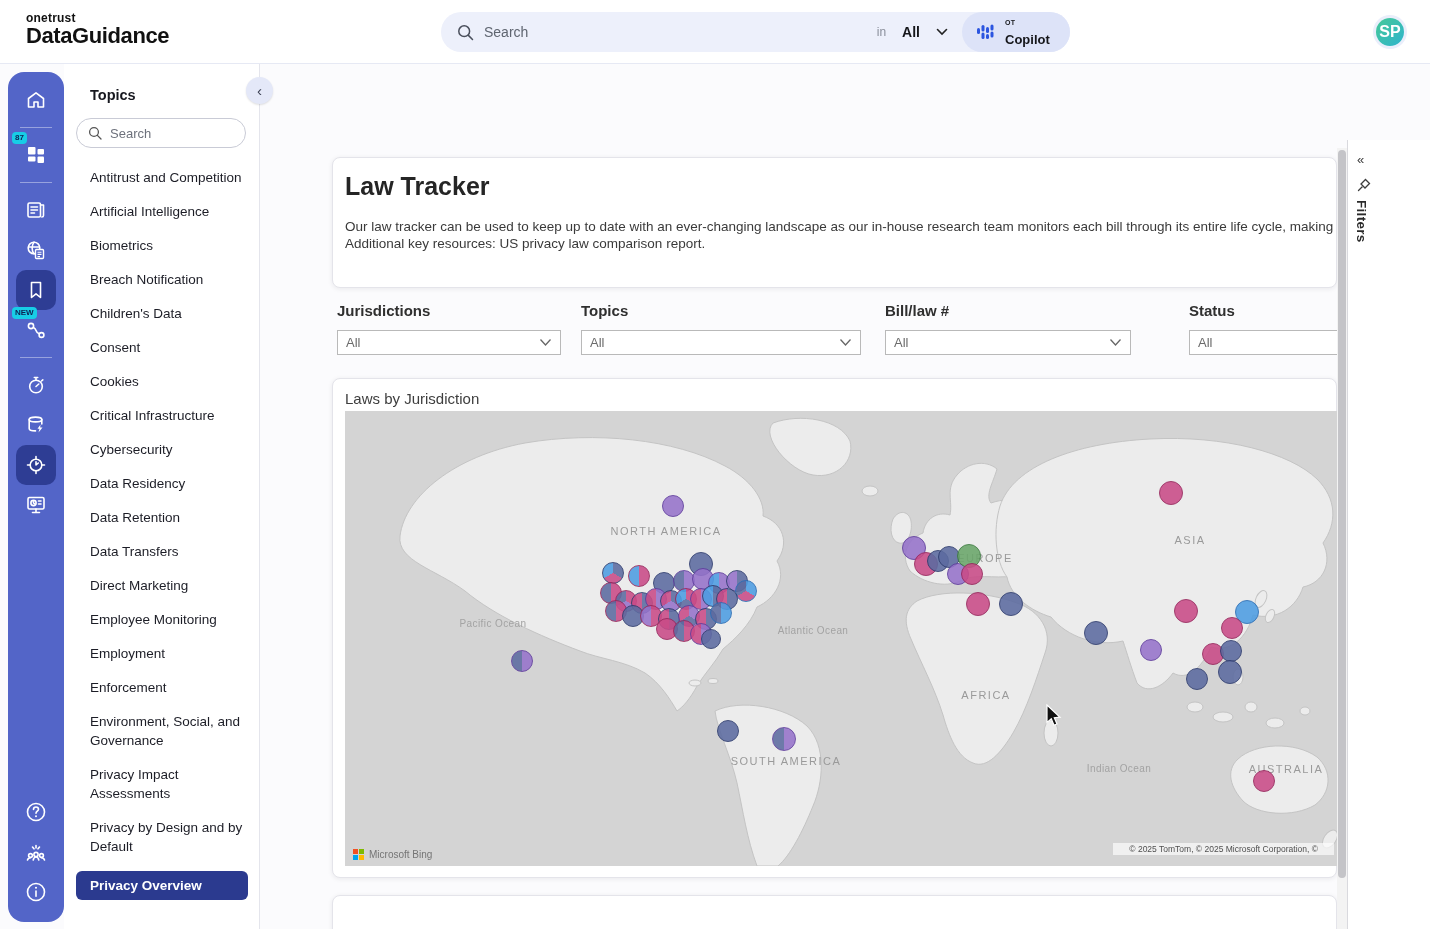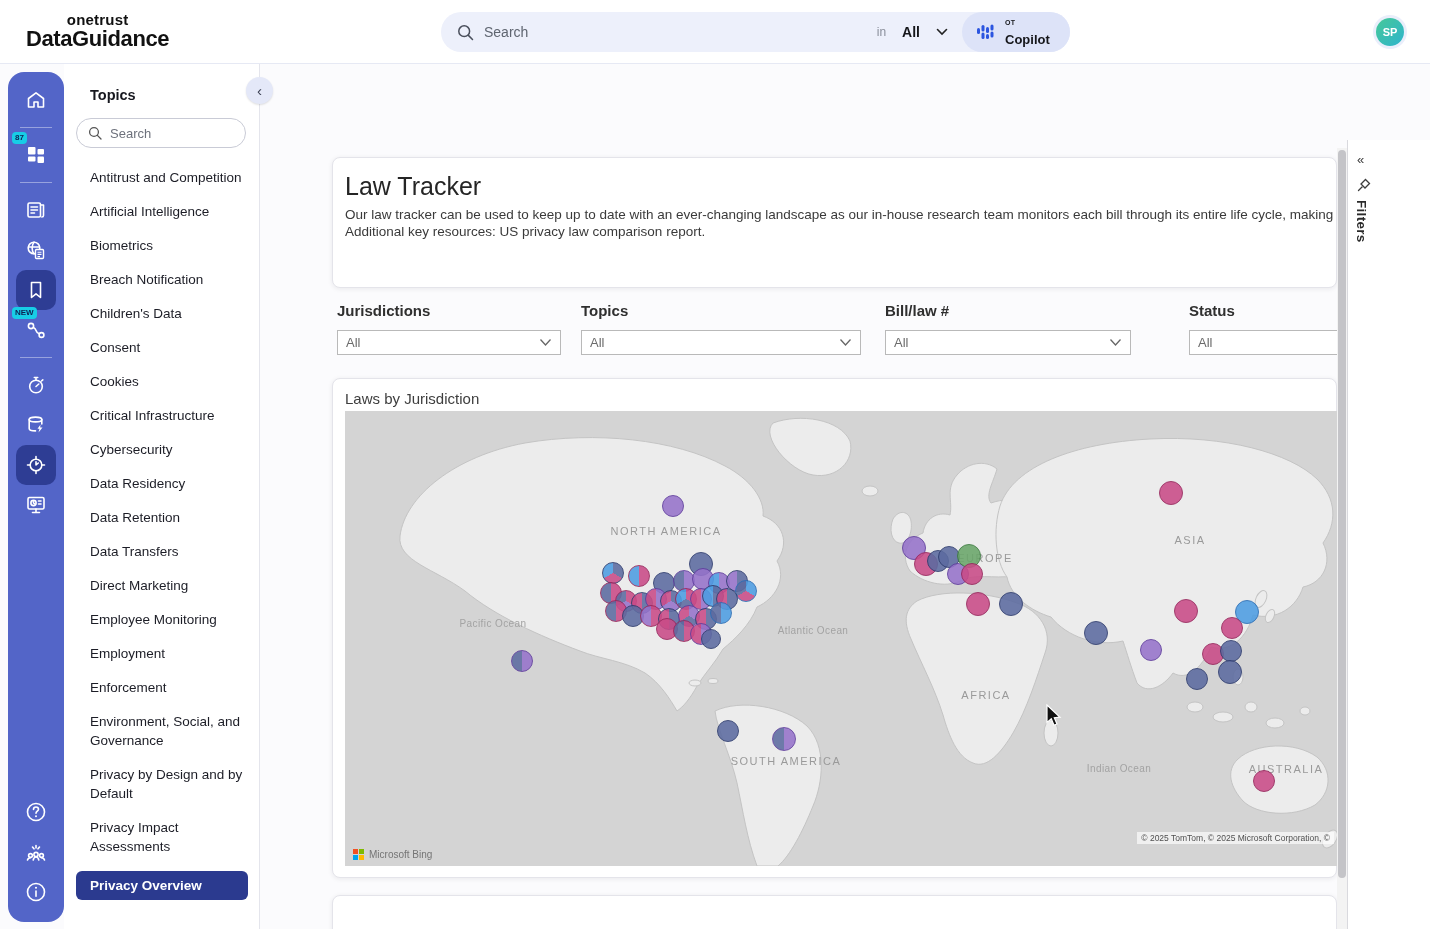--- a/index.html
+++ b/index.html
@@ -4,39 +4,39 @@
 <style>
   * { margin:0; padding:0; box-sizing:border-box; }
   html,body { width:1430px; height:929px; overflow:hidden; background:#fff;
     font-family:"Liberation Sans", sans-serif; }
   .page { position:relative; width:1430px; height:929px; background:#fbfbfd; overflow:hidden; }
 
   
   .header { position:absolute; left:0; top:0; width:1430px; height:64px; background:#fff;
     border-bottom:1px solid #e6e9f4; z-index:30; }
   .logo { position:absolute; left:26px; top:11px; color:#111; cursor:pointer; }
-  .logo .logo-top { font-size:15px; font-weight:700; letter-spacing:.2px;text-align:center; }
+  .logo .logo-top { font-size:12px; font-weight:700; letter-spacing:.2px; }
   .logo .logo-main { font-size:22px; font-weight:700; letter-spacing:-.4px; margin-top:-2px; }
   .searchbar { position:absolute; left:441px; top:12px; width:629px; height:40px;
     background:#edf0fb; border-radius:20px; display:flex; align-items:center; }
   .searchbar .mag { margin-left:16px; flex:0 0 auto; }
   .searchbar input { border:none; outline:none; background:transparent; font-size:14px;
     color:#333; margin-left:10px; flex:1 1 auto; font-family:"Liberation Sans",sans-serif; }
   .searchbar input::placeholder { color:#5f6570; }
   .scope { display:flex; align-items:center; gap:16px; margin-right:14px; cursor:pointer; }
   .scope .in { font-size:12px; color:#8a8f9b; }
   .scope .val { font-size:14px; font-weight:700; color:#15161a; }
   .copilot { height:40px; min-width:108px; background:#dde3f8; border-radius:20px;
     display:flex; align-items:center; gap:8px; padding:0 16px 0 13px; cursor:pointer; }
   .copilot .ot-mark { flex:0 0 auto; }
   .copilot .txt { line-height:1; }
   .copilot .txt .ot { font-size:7px; font-weight:700; color:#15161a; letter-spacing:.4px; }
   .copilot .txt .cp { font-size:13px; font-weight:700; color:#15161a; margin-top:7px; }
   .avatar { position:absolute; right:26px; top:18px; width:28px; height:28px; border-radius:50%;
-    background:linear-gradient(135deg,#46c898,#2fb4cd); color:#fff; font-size:11px; font-weight:700;
+    background:linear-gradient(135deg,#46c898,#2fb4cd); color:#fff; font-size:16px; font-weight:700;
     display:flex; align-items:center; justify-content:center; box-shadow:0 0 0 3px #eaeefb; cursor:pointer; }
 
   
   .rail { position:absolute; left:8px; top:72px; width:56px; height:850px; background:#5365c8;
     border-radius:16px; z-index:25; display:flex; flex-direction:column; align-items:center; padding-top:8px; }
   .rail .ric { position:relative; width:40px; height:40px; border-radius:10px; display:flex;
     align-items:center; justify-content:center; cursor:pointer; flex:0 0 auto; }
   .rail .ric.active { background:#2e3d94; }
   .rail .rdiv { width:32px; height:1px; background:rgba(255,255,255,.4); margin:7px 0; flex:0 0 auto; }
   .rail svg { display:block; }
@@ -62,21 +62,21 @@
     padding:5px 10px 5px 14px; margin-top:3px; }
   .collapse-btn { position:absolute; left:246px; top:77px; width:27px; height:27px; border-radius:50%;
     background:#e4e8f8; color:#3a3f52; font-size:15px; display:flex; align-items:center;
     justify-content:center; z-index:26; cursor:pointer; box-shadow:0 1px 2px rgba(0,0,0,.12); }
 
   
   .main { position:absolute; left:261px; top:64px; width:1086px; height:865px; background:#fbfbfd; }
   .card { position:absolute; background:#fff; border:1px solid #e4e4ea; border-radius:8px;
     box-shadow:0 1px 5px rgba(20,20,40,.08); }
   .law-card { left:71px; top:93px; width:1005px; height:131px; padding:14px 0 0 12px; overflow:hidden; }
-  .law-card h1 { font-size:25px; font-weight:400; color:#252525; margin-bottom:6px; }
+  .law-card h1 { font-size:25px; font-weight:700; color:#252525; margin-bottom:18px; }
   .law-card .desc { font-size:13.5px; color:#3a3a3a; line-height:16.5px; white-space:nowrap; overflow:hidden; }
 
   .filter-row { position:absolute; left:71px; top:238px; width:1005px; height:62px; overflow:hidden; }
   .fcol { position:absolute; top:0; }
   .fcol .flabel { font-size:15px; font-weight:700; color:#2f2f2f; margin-bottom:11px; }
   .fcol .fselect { height:25px; border:1px solid #b9b9b9; background:#fff; display:flex;
     align-items:center; justify-content:space-between; padding:0 8px; cursor:pointer; }
   .fcol .fselect .fval { font-size:13px; color:#6b6b6b; }
   .fcol .fselect svg { flex:0 0 auto; }
 
@@ -86,22 +86,22 @@
   .map svg.base { position:absolute; left:0; top:0; }
   .map-label { position:absolute; transform:translate(-50%,-50%); color:#9a9a9a; white-space:nowrap;
     pointer-events:none; }
   .map-label.continent { font-size:11px; letter-spacing:1.5px; }
   .map-label.ocean { font-size:10px; letter-spacing:.4px; color:#a3a3a3; }
   .map-point { position:absolute; border-radius:50%; border:1.5px solid; opacity:.88; cursor:pointer; }
   .attr-left { position:absolute; left:8px; bottom:6px; display:flex; align-items:center; gap:5px;
     font-size:10px; color:#757575; }
   .mslogo { display:grid; grid-template-columns:5px 5px; grid-template-rows:5px 5px; gap:1px; }
   .mslogo i { display:block; }
-  .attr-right { position:absolute; right:4px; bottom:22px; font-size:8.5px; color:#4f4f4f;
-    background:rgba(255,255,255,.65); padding:1px 4px; }
+  .attr-right { position:absolute; right:4px; bottom:11px; font-size:8.5px; color:#4f4f4f;
+    background:rgba(255,255,255,.65); padding:1px 16px; }
 
   .next-card { left:71px; top:831px; width:1005px; height:90px; }
 
   
   .vscroll { position:absolute; left:1337px; top:148px; width:10px; height:781px; background:#f3f3f3; z-index:22; }
   .vscroll .thumb { position:absolute; left:1px; top:2px; width:8px; height:728px; background:#c4c4c8;
     border-radius:4px; cursor:pointer; }
   .fpane { position:absolute; left:1347px; top:140px; width:83px; height:789px; background:#fff;
     border-left:1px solid #d9d9de; z-index:21; }
   .fpane .pchevrons { position:absolute; left:9px; top:12px; font-size:13px; color:#3c3c3c; cursor:pointer; }
@@ -277,22 +277,22 @@
         <div class="topic-item">Critical Infrastructure</div>
         <div class="topic-item">Cybersecurity</div>
         <div class="topic-item">Data Residency</div>
         <div class="topic-item">Data Retention</div>
         <div class="topic-item">Data Transfers</div>
         <div class="topic-item">Direct Marketing</div>
         <div class="topic-item">Employee Monitoring</div>
         <div class="topic-item">Employment</div>
         <div class="topic-item">Enforcement</div>
         <div class="topic-item">Environment, Social, and Governance</div>
+        <div class="topic-item">Privacy Impact Assessments</div>
         <div class="topic-item">Privacy by Design and by Default</div>
-        <div class="topic-item">Privacy Impact Assessments</div>
         <div class="topic-item active">Privacy Overview</div>
       </div>
   </aside>
   <div class="collapse-btn">
     <span>‹</span>
   </div>
 
   <div class="main">
 
     <div class="card law-card">

